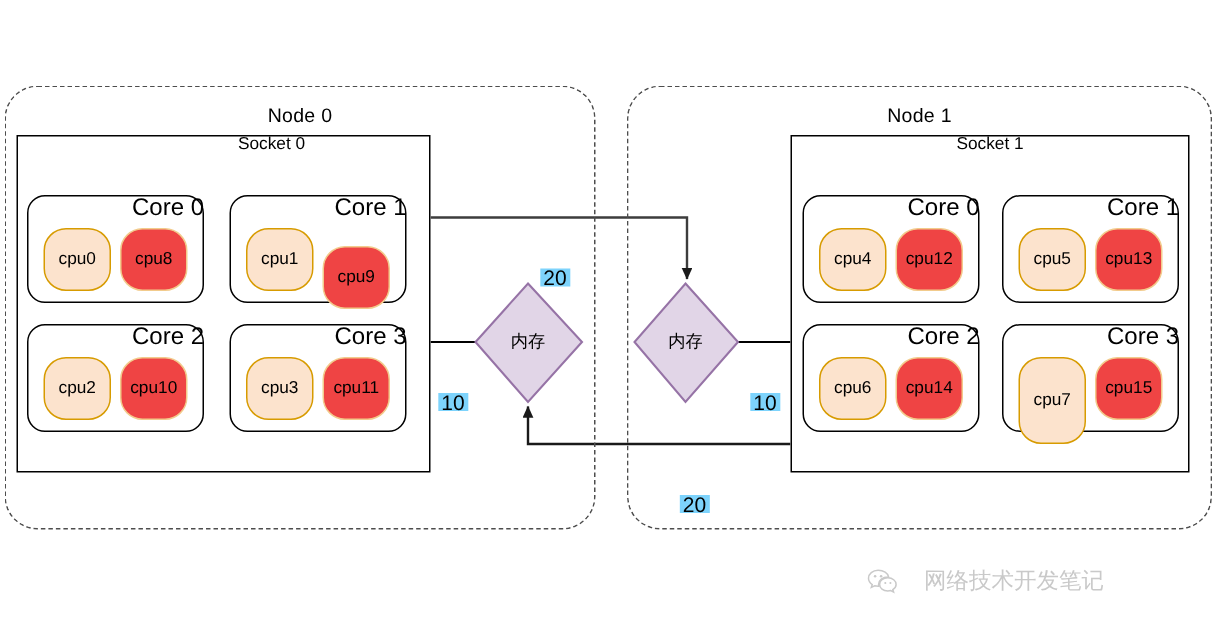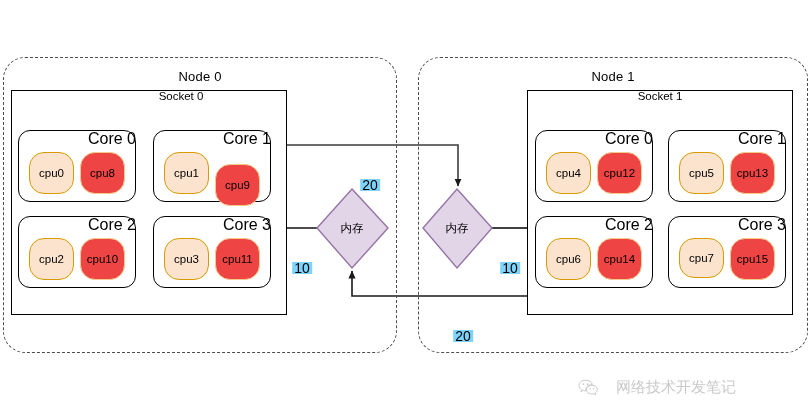--- a/index.html
+++ b/index.html
@@ -213,21 +213,21 @@
   <div class="cpu-chip physical" style="left:679px; top:152px; width:45px; height:42px;">cpu5</div>
   <div class="cpu-chip logical" style="left:730px; top:152px; width:45px; height:42px;">cpu13</div>
 
   <div class="core-box" style="left:535px; top:216px; width:118px; height:72px;"></div>
   <div class="core-title" style="left:535px; top:216px; width:118px;">Core 2</div>
   <div class="cpu-chip physical" style="left:546px; top:238px; width:45px; height:42px;">cpu6</div>
   <div class="cpu-chip logical" style="left:597px; top:238px; width:45px; height:42px;">cpu14</div>
 
   <div class="core-box" style="left:668px; top:216px; width:118px; height:72px;"></div>
   <div class="core-title" style="left:668px; top:216px; width:118px;">Core 3</div>
-  <div class="cpu-chip physical" style="left:679px; top:238px; width:45px; height:40px;">cpu7</div>
+  <div class="cpu-chip physical" style="left:679px; top:238px; width:45px; height:58px;">cpu7</div>
   <div class="cpu-chip logical" style="left:730px; top:238px; width:45px; height:42px;">cpu15</div>
 
   <div class="mem-label" style="left:457px; top:228px;">内存</div>
 
   <div class="edge-label" style="left:302px; top:228px;">10</div>
   <div class="edge-label" style="left:510px; top:228px;">10</div>
   <div class="edge-label" style="left:370px; top:145px;">20</div>
   <div class="edge-label" style="left:463px; top:296px;">20</div>
 
   <div class="watermark" style="left:578px; top:378px;">

